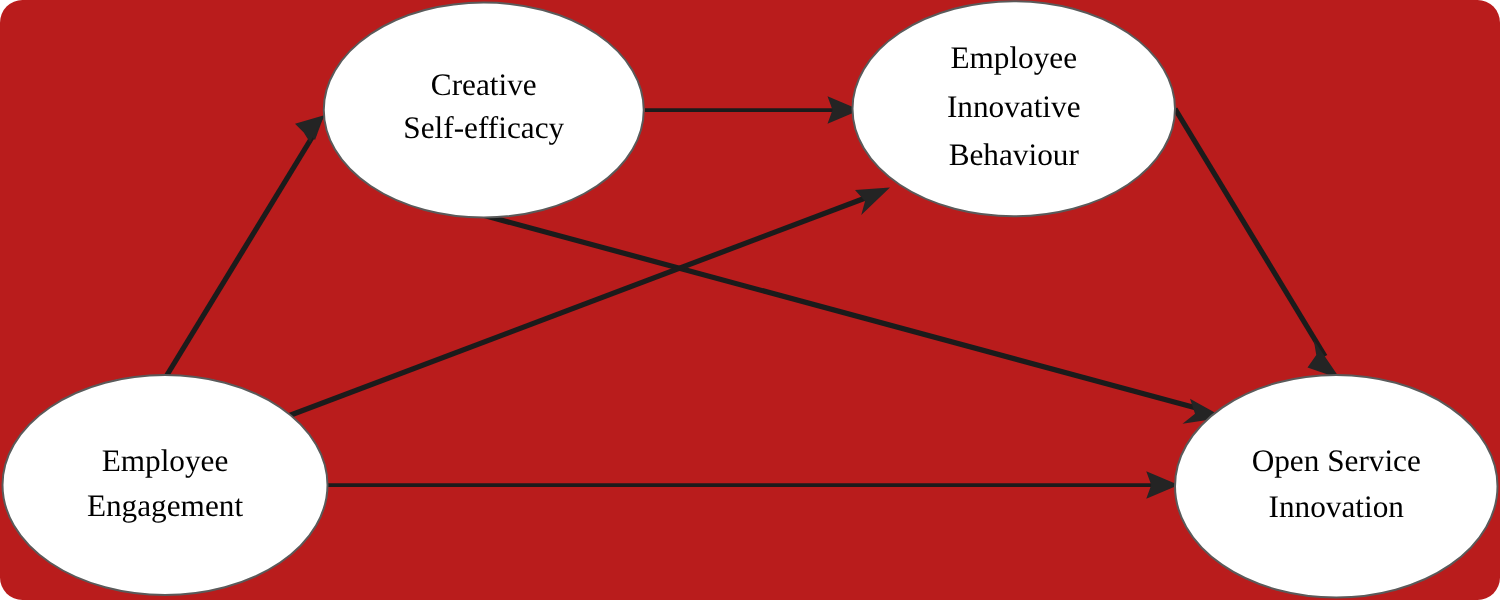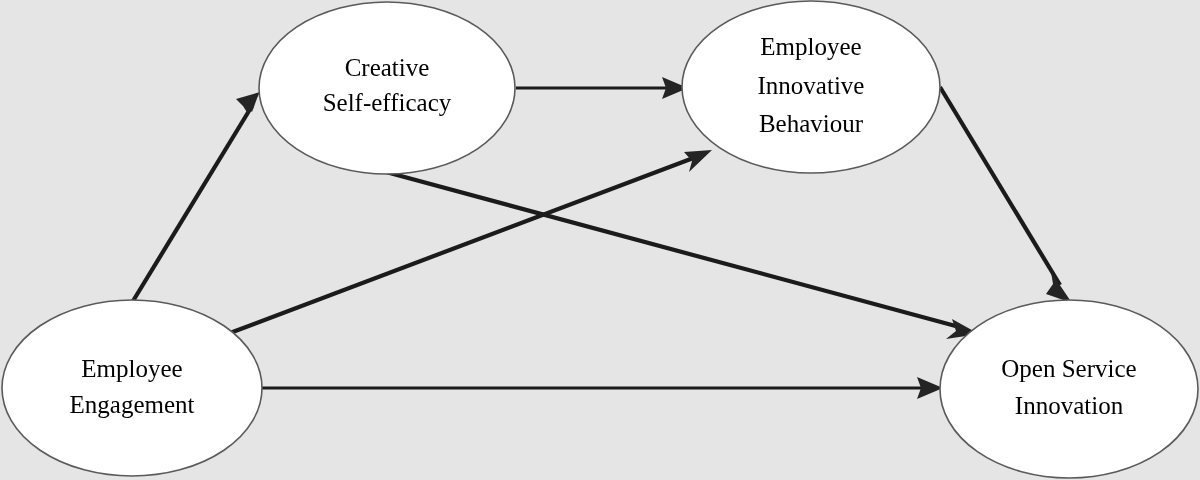--- a/index.html
+++ b/index.html
@@ -7,22 +7,23 @@
     padding: 0;
     background: #ffffff;
   }
   body {
     font-family: "Liberation Serif", "DejaVu Serif", serif;
   }
   #diagram-root {
     position: relative;
     width: 1200px;
     height: 480px;
-    background: #e5e5e5;
+    background: #b91c1c;
     overflow: hidden;
+    border-radius: 18px;
   }
   #model-svg {
     position: absolute;
     top: 0;
     left: 0;
     width: 1200px;
     height: 480px;
     display: block;
   }
   .node-ellipse {

